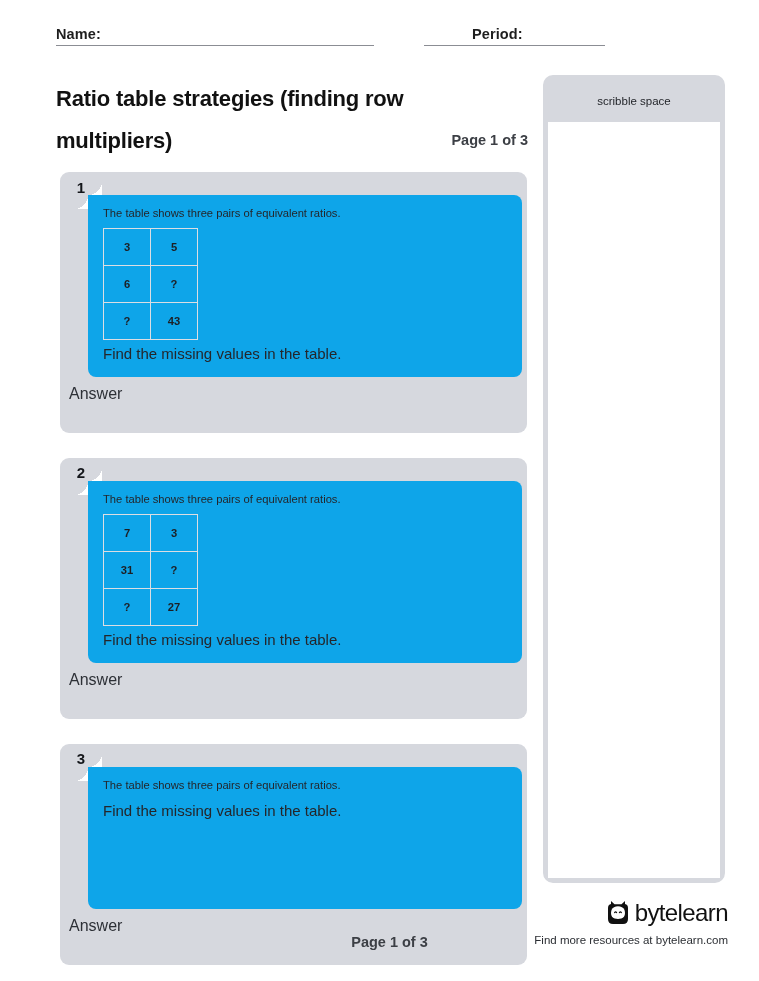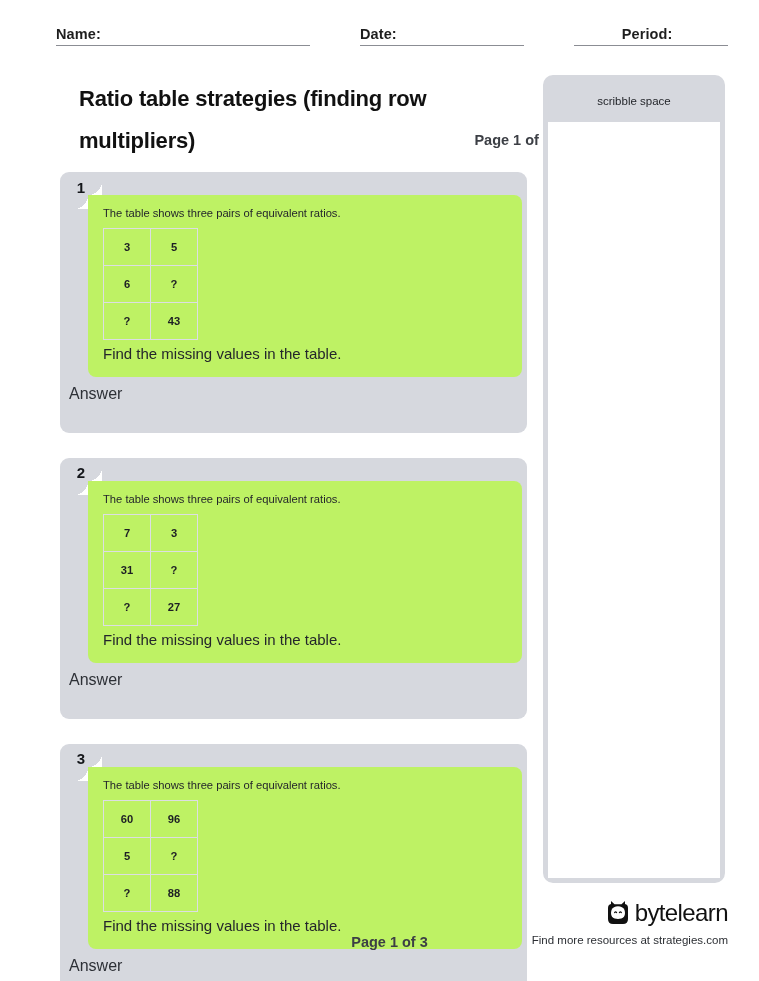--- a/index.html
+++ b/index.html
@@ -42,21 +42,20 @@
     letter-spacing: 0.1px;
     white-space: nowrap;
   }
 
   
   .title-block {
     position: absolute;
     top: 78px;
     left: 56px;
     width: 472px;
-    margin-left: 23px;
   }
   .worksheet-title {
     font-size: 22px;
     font-weight: 700;
     line-height: 42px;
     color: #111111;
     letter-spacing: -0.2px;
     margin: 0;
     width: 400px;
   }
@@ -94,21 +93,21 @@
     align-items: center;
     justify-content: center;
     font-size: 15px;
     font-weight: 700;
     color: #14161a;
     z-index: 3;
   }
   .qbody {
     position: relative;
     margin: 23px 5px 0 28px;
-    background: #bef264;
+    background: #0ea5e9;
     border-radius: 8px;
     border-top-left-radius: 0;
     padding: 10px 12px 12px 12px;
     min-height: 120px;
   }
   
   .qbody::before {
     content: "";
     position: absolute;
     left: 0;
@@ -232,23 +231,20 @@
     white-space: nowrap;
   }
 </style>
 </head>
 <body>
 
 <div class="header-fields">
   <div class="field field-name">
     <span class="field-label">Name:</span>
   </div>
-  <div class="field field-date">
-    <span class="field-label">Date:</span>
-  </div>
   <div class="field field-period">
     <span class="field-label">Period:</span>
   </div>
 </div>
 
 <div class="title-block">
   <h1 class="worksheet-title">Ratio table strategies (finding row multipliers)</h1>
   <div class="page-indicator-top">Page 1 of 3</div>
 </div>
 
@@ -305,36 +301,20 @@
     </div>
     <div class="answer-strip">
       <span>Answer</span>
     </div>
   </div>
 
   <div class="qcard">
     <div class="qnum">3</div>
     <div class="qbody">
       <p class="qtext">The table shows three pairs of equivalent ratios.</p>
-      <table class="ratio-table">
-        <tbody>
-          <tr>
-            <td>60</td>
-            <td>96</td>
-          </tr>
-          <tr>
-            <td>5</td>
-            <td>?</td>
-          </tr>
-          <tr>
-            <td>?</td>
-            <td>88</td>
-          </tr>
-        </tbody>
-      </table>
       <p class="qprompt">Find the missing values in the table.</p>
     </div>
     <div class="answer-strip">
       <span>Answer</span>
     </div>
   </div>
 
 </div>
 
 <div class="scribble">
@@ -351,14 +331,14 @@
     <span class="brand-mark">
       <svg width="26" height="26" viewBox="0 0 26 26" xmlns="http://www.w3.org/2000/svg">
         <path d="M6 1 L6 4 Q3 4.6 3 8 L3 19 Q3 24 8 24 L18 24 Q23 24 23 19 L23 8 Q23 4.6 20 4 L20 1 L16.5 4.2 L9.5 4.2 Z" fill="#111111"></path>
         <path d="M9 7.2 Q13 5.2 17 7.2 Q20 9 20 13 Q20 17.4 16.3 18.6 Q13 19.5 9.7 18.6 Q6 17.4 6 13 Q6 9 9 7.2 Z" fill="#ffffff"></path>
         <path d="M9.6 12.6 Q10.6 11.1 11.6 12.6" stroke="#111111" stroke-width="1.15" fill="none" stroke-linecap="round"></path>
         <path d="M14.4 12.6 Q15.4 11.1 16.4 12.6" stroke="#111111" stroke-width="1.15" fill="none" stroke-linecap="round"></path>
       </svg>
     </span>
     <span class="brand-word">bytelearn</span>
   </div>
-  <div class="brand-sub">Find more resources at strategies.com</div>
+  <div class="brand-sub">Find more resources at bytelearn.com</div>
 </div>
 
 </body></html>

